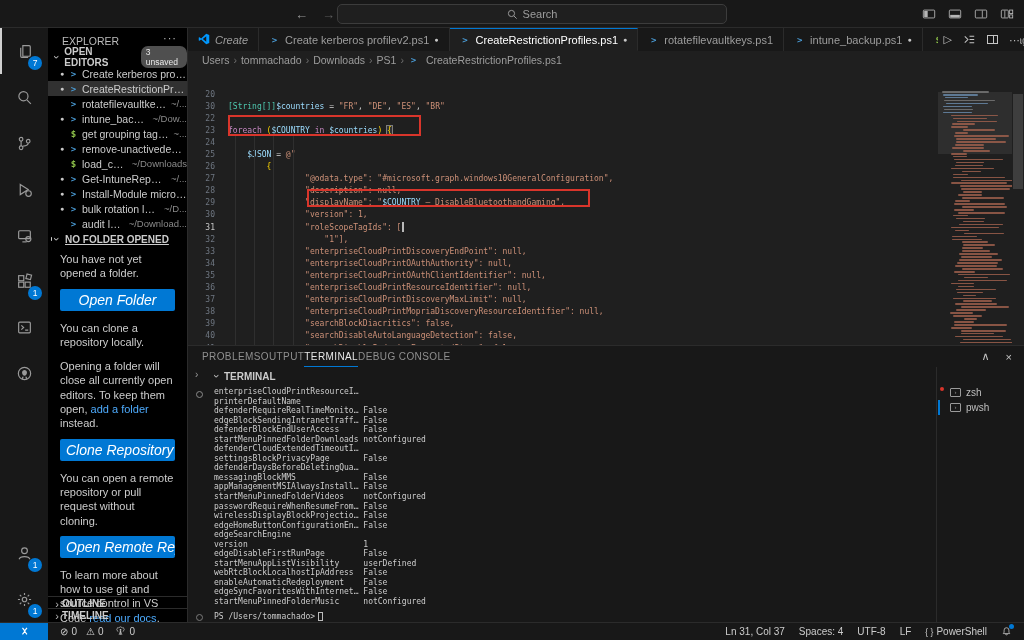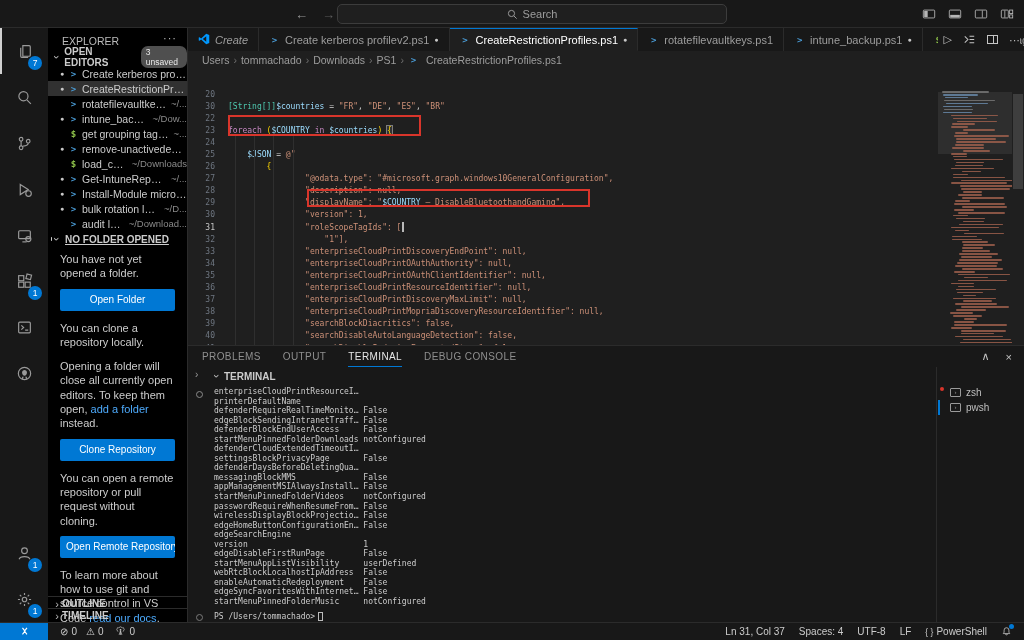--- a/index.html
+++ b/index.html
@@ -45,21 +45,21 @@
   .fi{width:11px;flex:none;font-family:"DejaVu Sans Mono",monospace;font-size:9px;font-weight:bold;text-align:center;margin-right:3px;}
   .fi.ps1{color:#4a9cd6;}
   .fi.sh{color:#8dc149;}
   .oe-name{font-size:10.5px;color:#cccccc;overflow:hidden;text-overflow:ellipsis;white-space:nowrap;}
   .oe-path{font-size:9.5px;color:#8a8a8a;margin-left:4px;white-space:nowrap;}
   .nf-head{top:204px;text-decoration:underline;}
   .nf-body{position:absolute;left:0;right:0;top:218px;padding:0 12px;color:#cccccc;font-size:11px;line-height:1.3;}
   .nf-body p{margin:10px 0 0 0;}
   .nf-body p.first{margin-top:6px;}
   .sb-btn{margin-top:8px;width:100%;height:22px;background:#0078d4;color:#ffffff;border:none;border-radius:2px;
-          font-size:10px;font-family:"Liberation Sans",sans-serif;cursor:pointer;white-space:nowrap;overflow:hidden;}
+          font-size:14px;font-family:"Liberation Sans",sans-serif;cursor:pointer;white-space:nowrap;overflow:hidden;font-style:italic;}
   .link{color:#4daafc;cursor:pointer;}
   .sb-foot{position:absolute;left:0;right:0;height:14px;border-top:1px solid #2b2b2b;display:flex;align-items:center;
            font-weight:bold;font-size:10px;color:#cccccc;padding-left:4px;cursor:pointer;}
 
   
   .editorarea{position:absolute;left:188px;top:28px;right:0;bottom:18px;background:#1f1f1f;}
   .tabsrow{position:absolute;left:0;top:0;right:0;height:23px;background:#181818;border-bottom:1px solid #2b2b2b;display:flex;}
   .tab{position:relative;height:23px;display:flex;align-items:center;gap:5px;padding:0 10px;background:#181818;
        border-right:1px solid #2b2b2b;font-size:11px;color:#9d9d9d;cursor:pointer;white-space:nowrap;flex:none;}
   .tab.active{background:#1f1f1f;color:#ffffff;border-top:1px solid #0078d4;border-bottom:1px solid #1f1f1f;}
@@ -93,21 +93,21 @@
   .rb1{left:40px;top:27px;width:193px;height:21px;}
   .rb2{left:119px;top:101px;width:283px;height:18px;}
   .minimap{position:absolute;right:12px;top:0;bottom:0;width:74px;background:#1f1f1f;}
   .mmslider{position:absolute;left:0;right:0;top:4px;height:62px;background:rgba(255,255,255,.07);}
   .mbar{position:absolute;height:1.6px;border-radius:1px;}
   .vscroll{position:absolute;right:0;top:0;bottom:0;width:12px;background:#1f1f1f;}
   .vslider{position:absolute;left:1px;width:10px;top:6px;height:95px;background:rgba(121,121,121,.35);}
 
   
   .panel{position:absolute;left:0;right:0;top:317px;bottom:0;background:#181818;border-top:1px solid #2b2b2b;}
-  .ptabs{position:absolute;left:0;top:0;right:0;height:21px;display:flex;align-items:stretch;padding-left:14px;gap:22px;}
+  .ptabs{position:absolute;left:0;top:0;right:0;height:21px;display:flex;align-items:stretch;padding-left:14px;}
   .ptab{display:flex;align-items:center;font-size:10px;letter-spacing:.4px;color:#8f8f8f;cursor:pointer;border-bottom:1px solid transparent;}
   .ptab.active{color:#e7e7e7;border-bottom:1px solid #0078d4;}
   .picons{position:absolute;right:12px;top:0;height:21px;display:flex;align-items:center;gap:16px;color:#c5c5c5;font-size:11px;}
   .pheader{position:absolute;left:24px;top:21px;height:18px;display:flex;align-items:center;gap:2px;
            font-weight:bold;font-size:10px;color:#cccccc;}
   .prail{position:absolute;left:0;top:21px;bottom:0;width:24px;color:#9a9a9a;}
   .prail .rchev{position:absolute;left:7px;top:2px;font-size:10px;}
   .prail .rcmd{position:absolute;left:8px;top:24px;width:7px;height:7px;border:1px solid #8a8a8a;border-radius:50%;}
   .prail .rprompt{position:absolute;left:8px;top:247px;width:7px;height:7px;border:1px solid #7a7a7a;border-radius:50%;}
   .tout{position:absolute;left:26px;top:41px;margin:0;font-family:"DejaVu Sans Mono",monospace;

